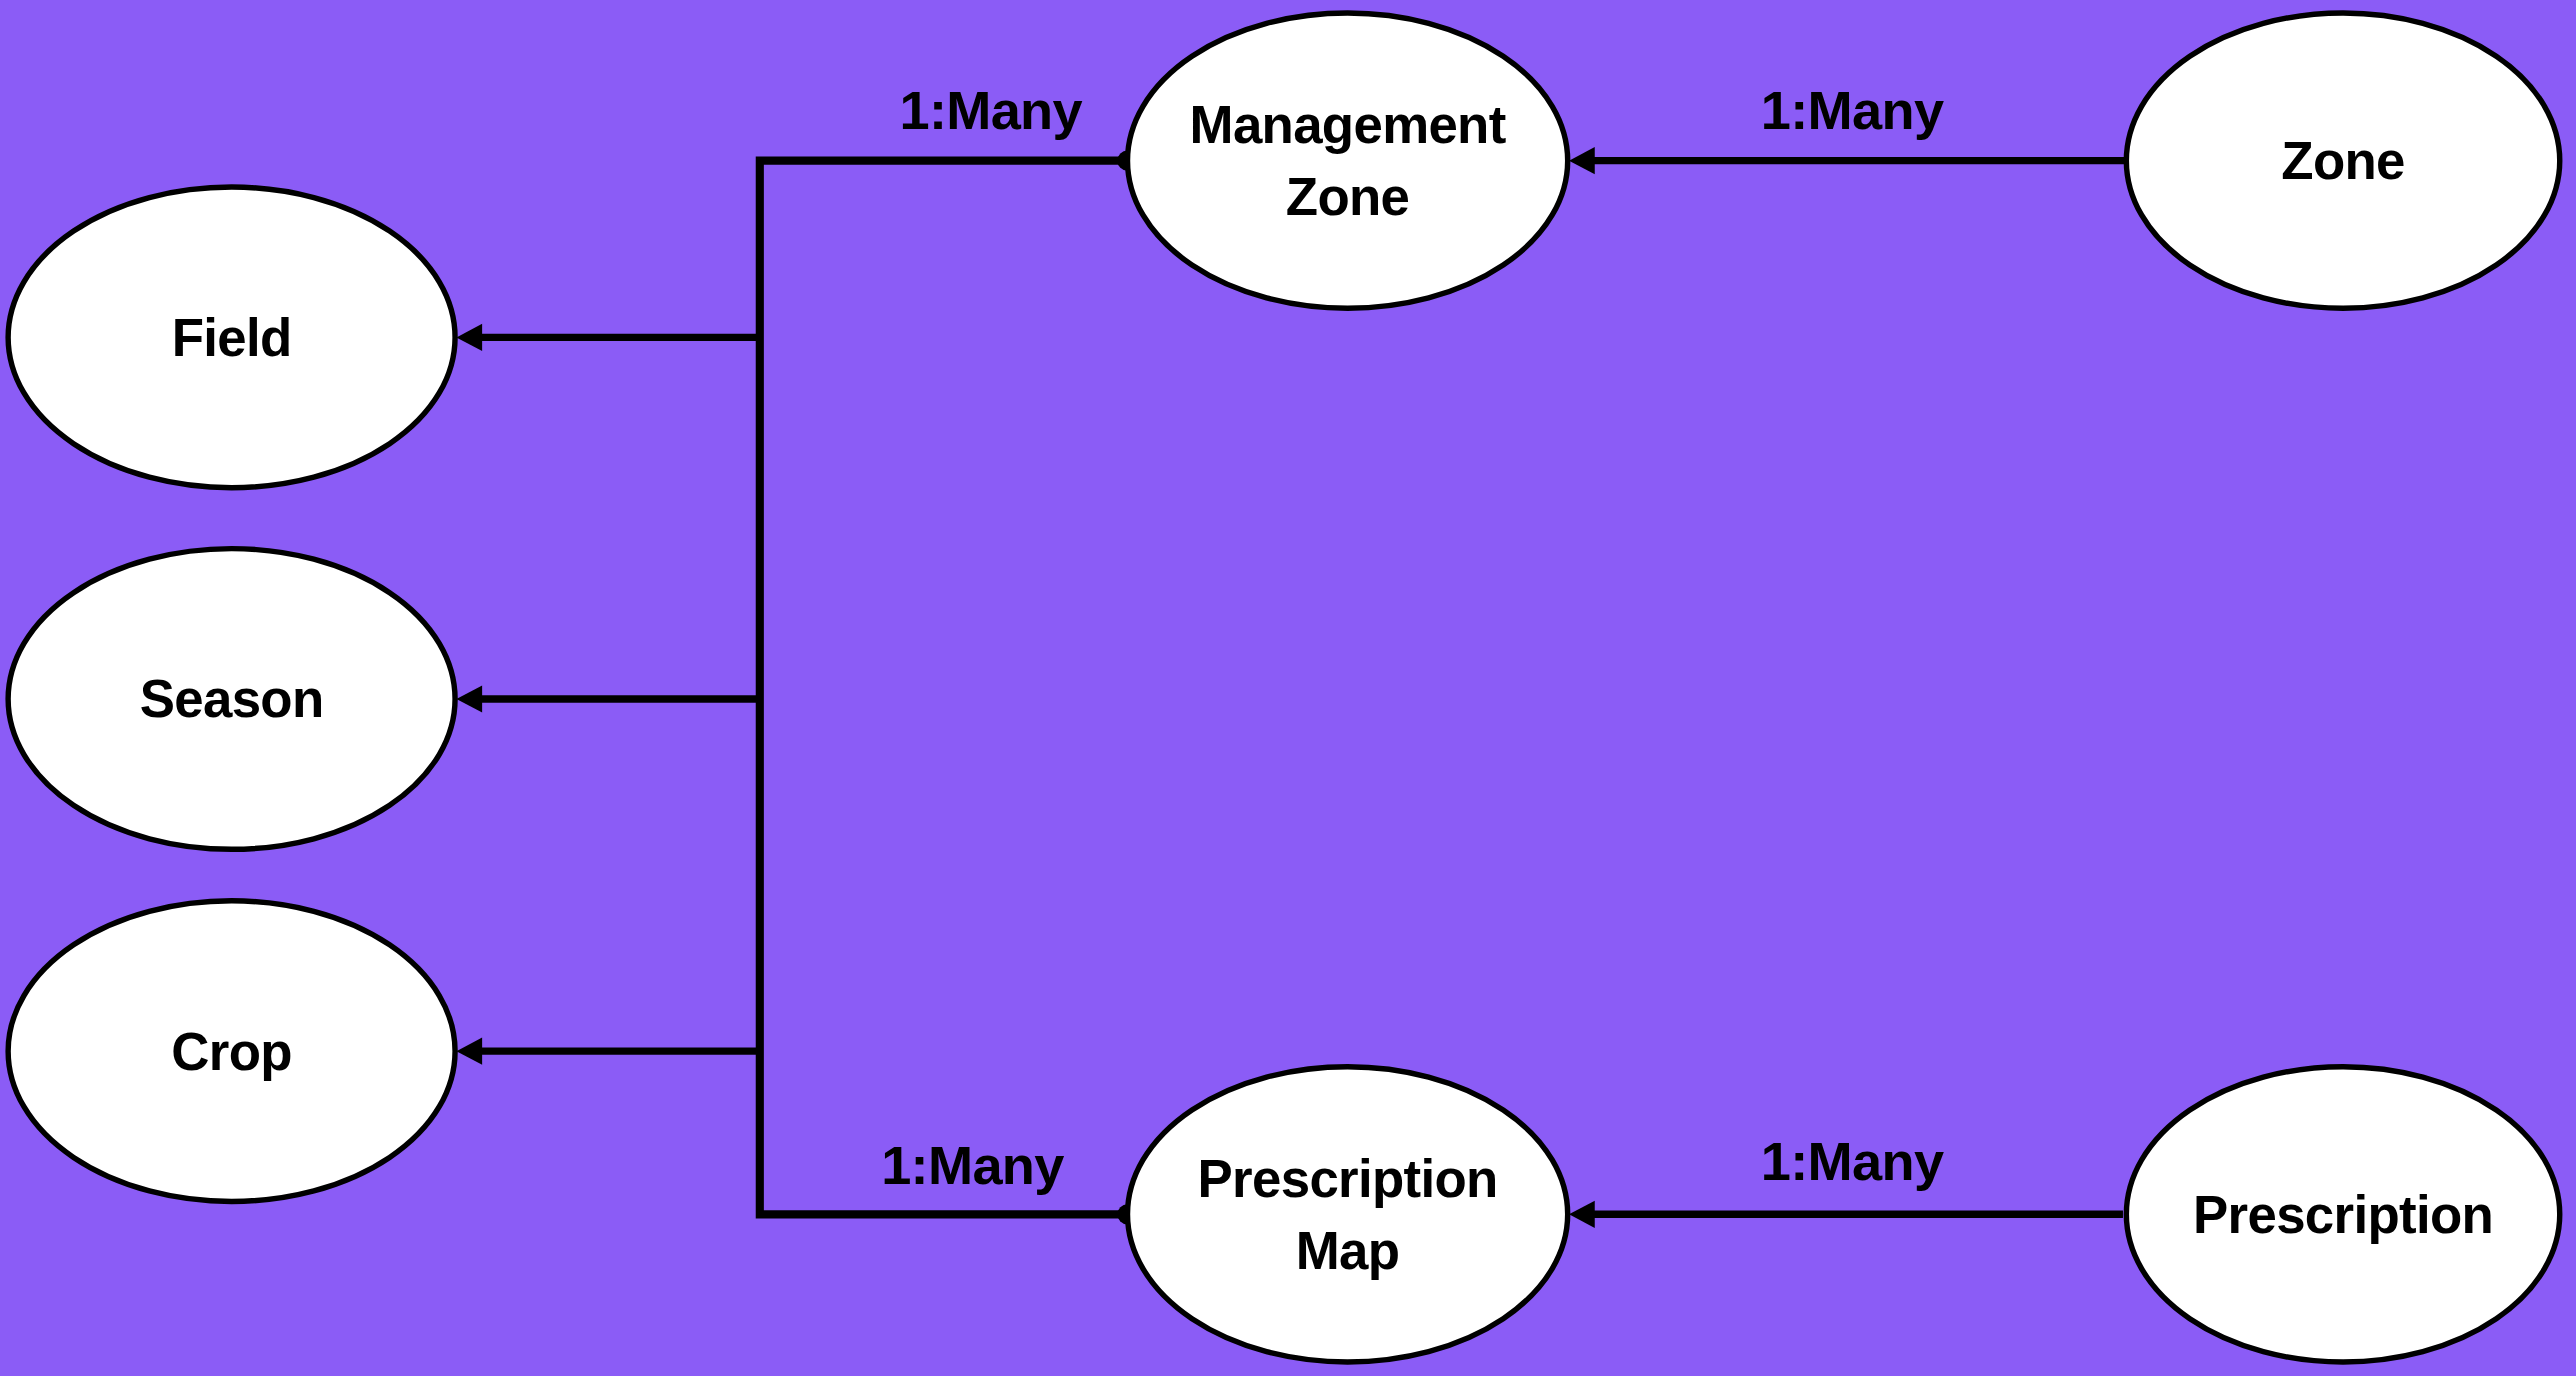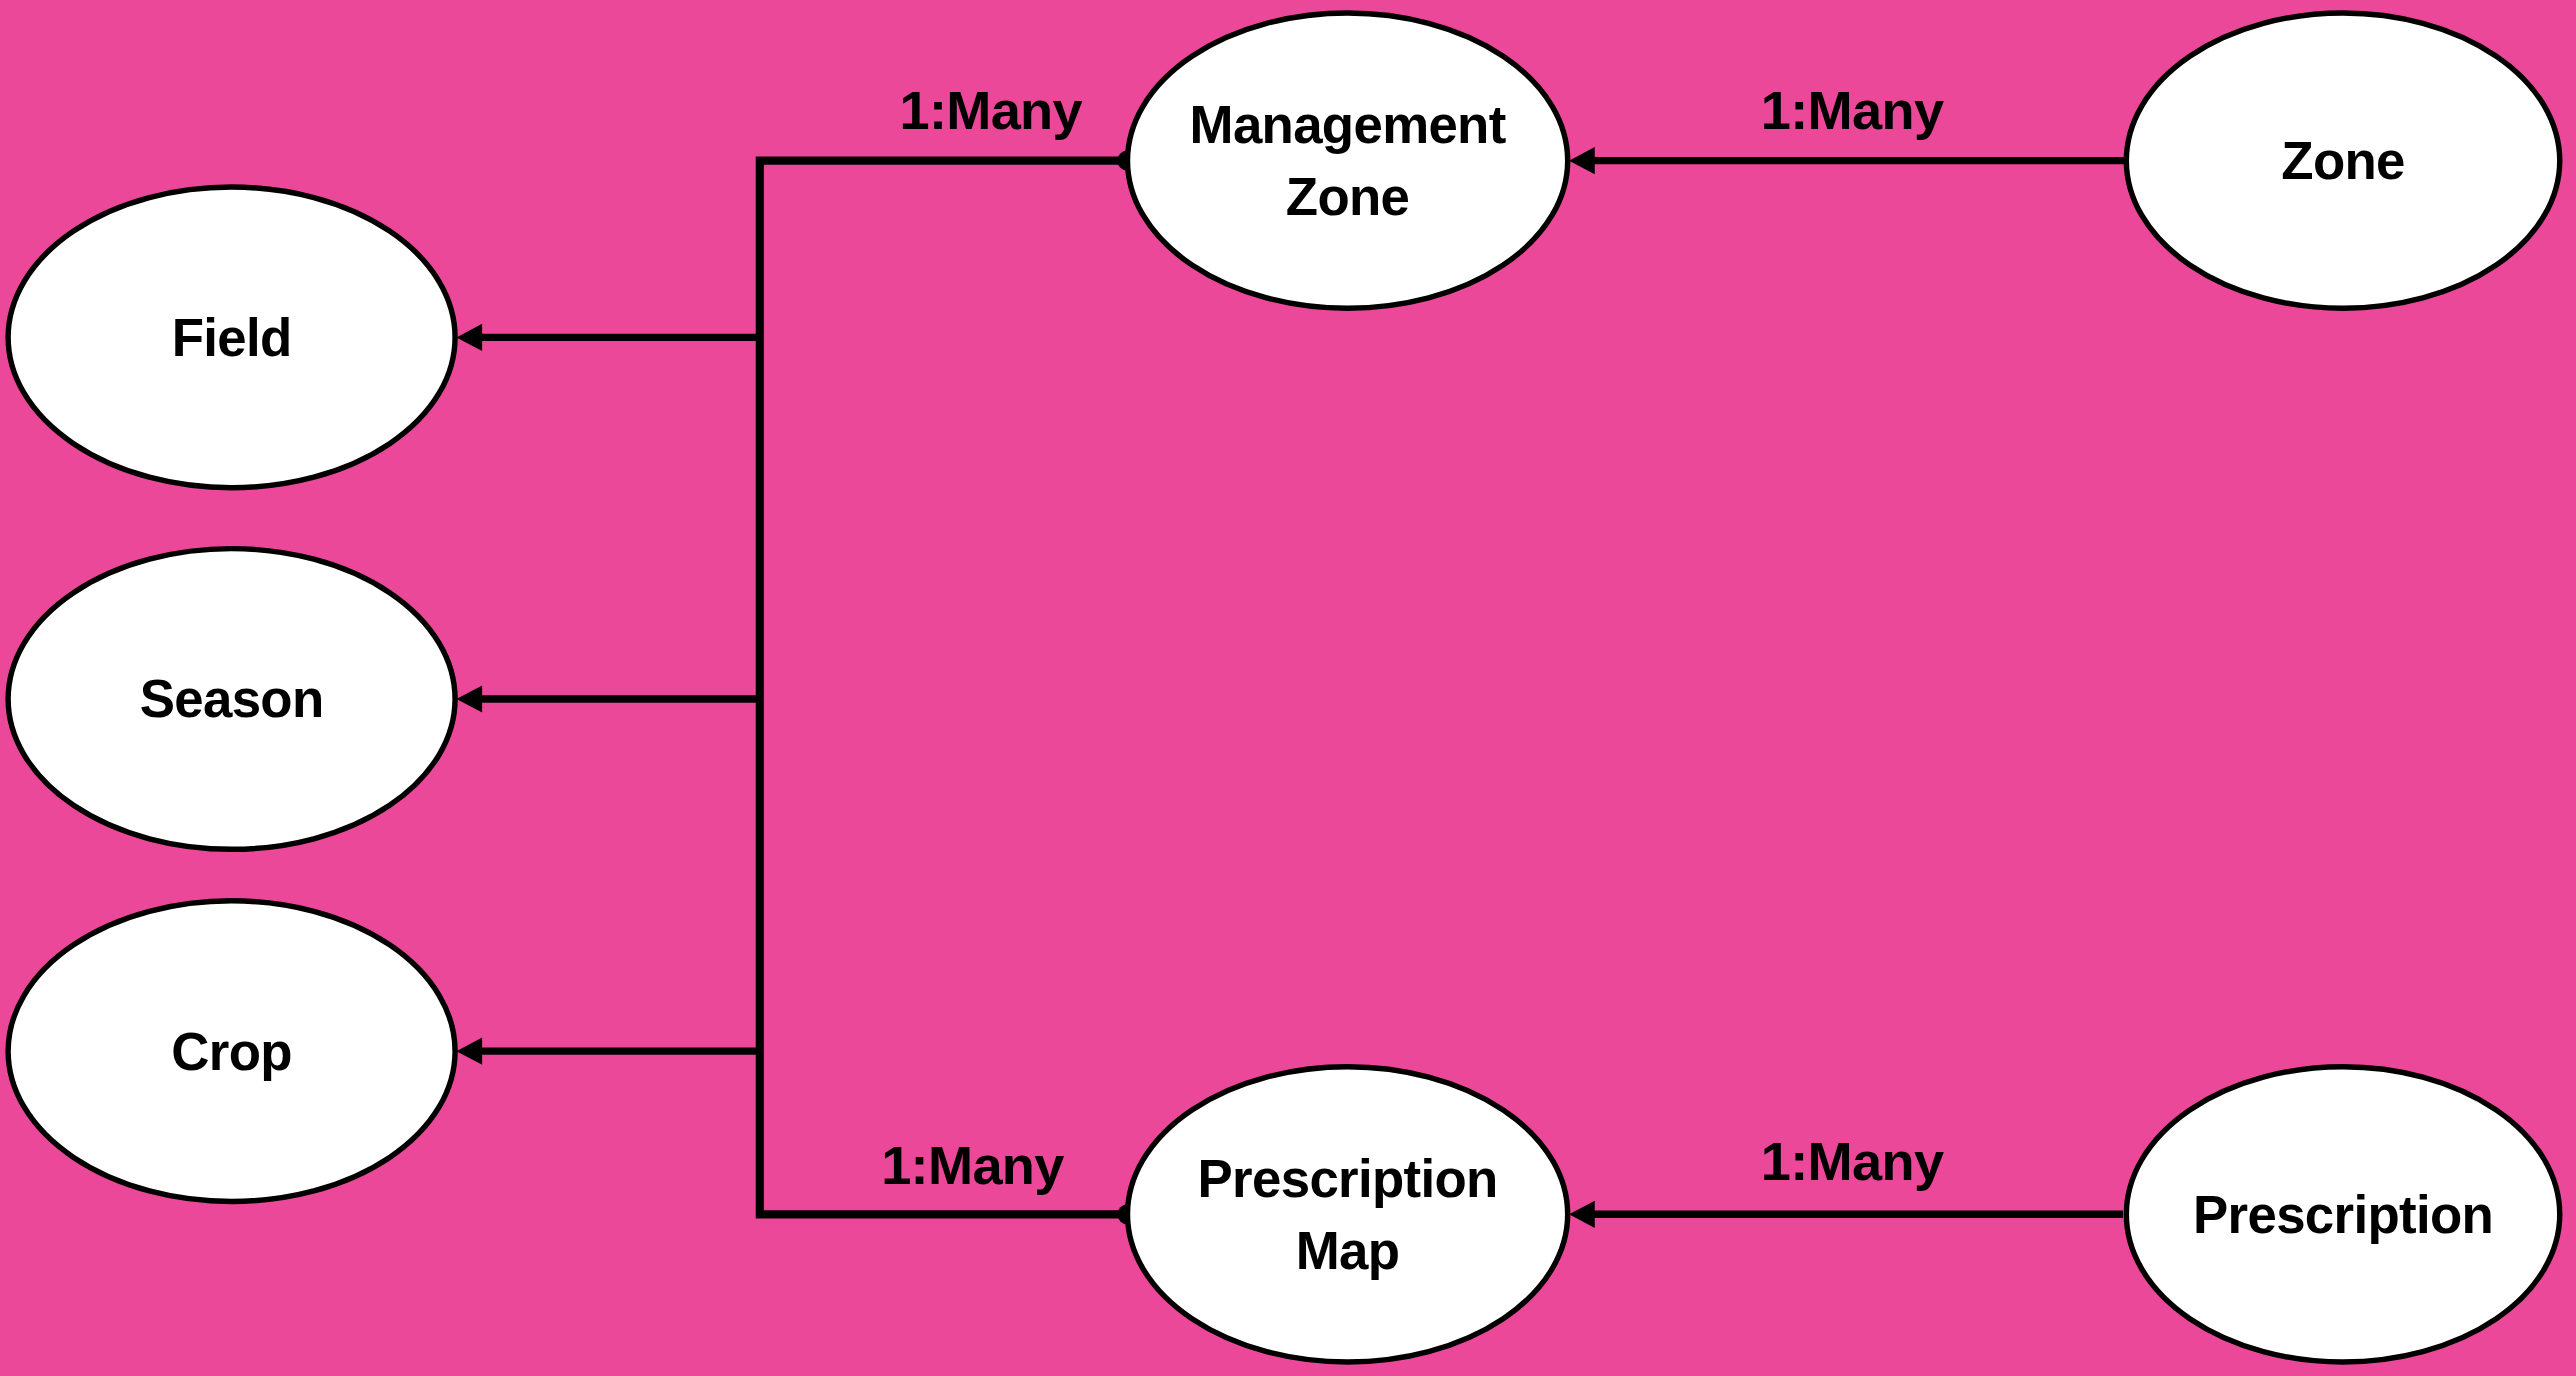--- a/index.html
+++ b/index.html
@@ -4,21 +4,21 @@
 <style>
   html, body {
     margin: 0;
     padding: 0;
     background: #ffffff;
   }
   .stage {
     position: relative;
     width: 2576px;
     height: 1377px;
-    background: #ec4899;
+    background: #8b5cf6;
     overflow: hidden;
   }
   svg.diagram {
     display: block;
     width: 2576px;
     height: 1377px;
   }
   .node-ellipse {
     fill: #ffffff;
     stroke: #000000;

